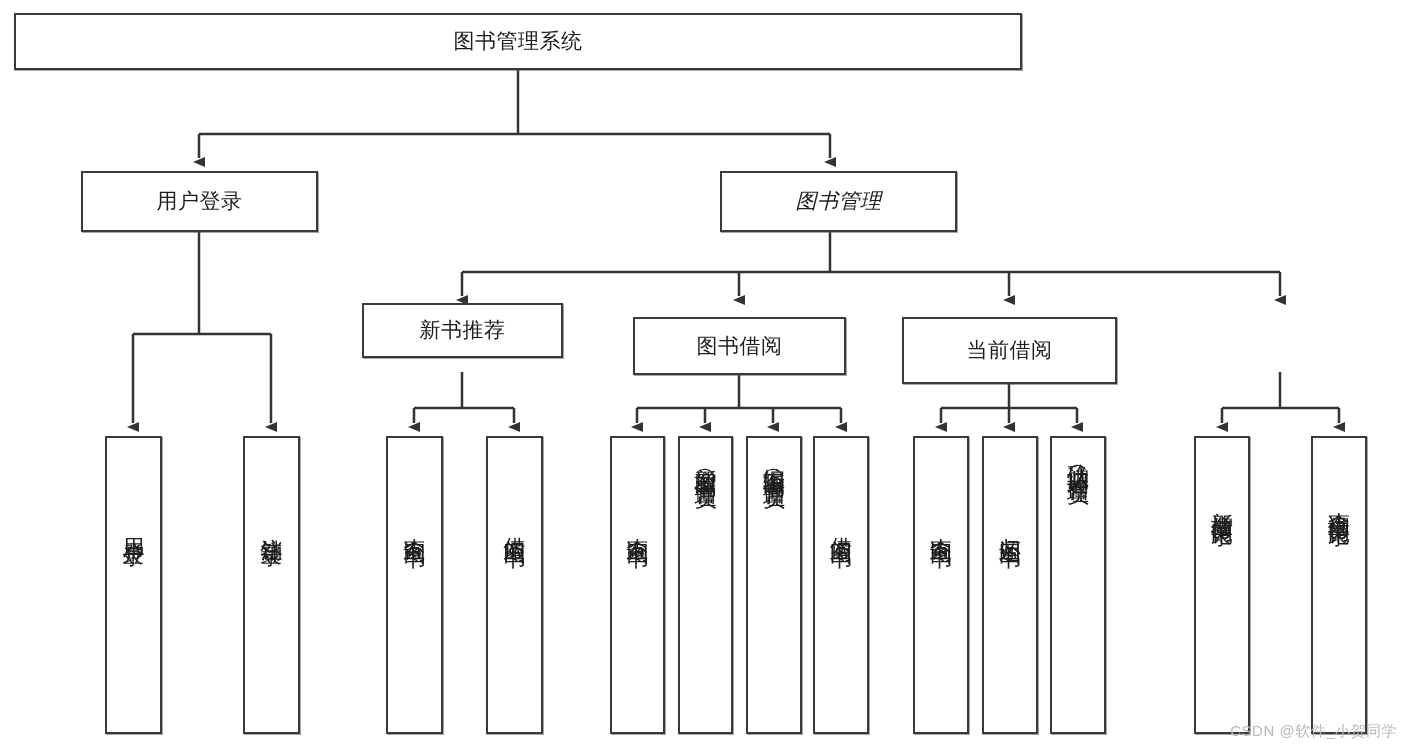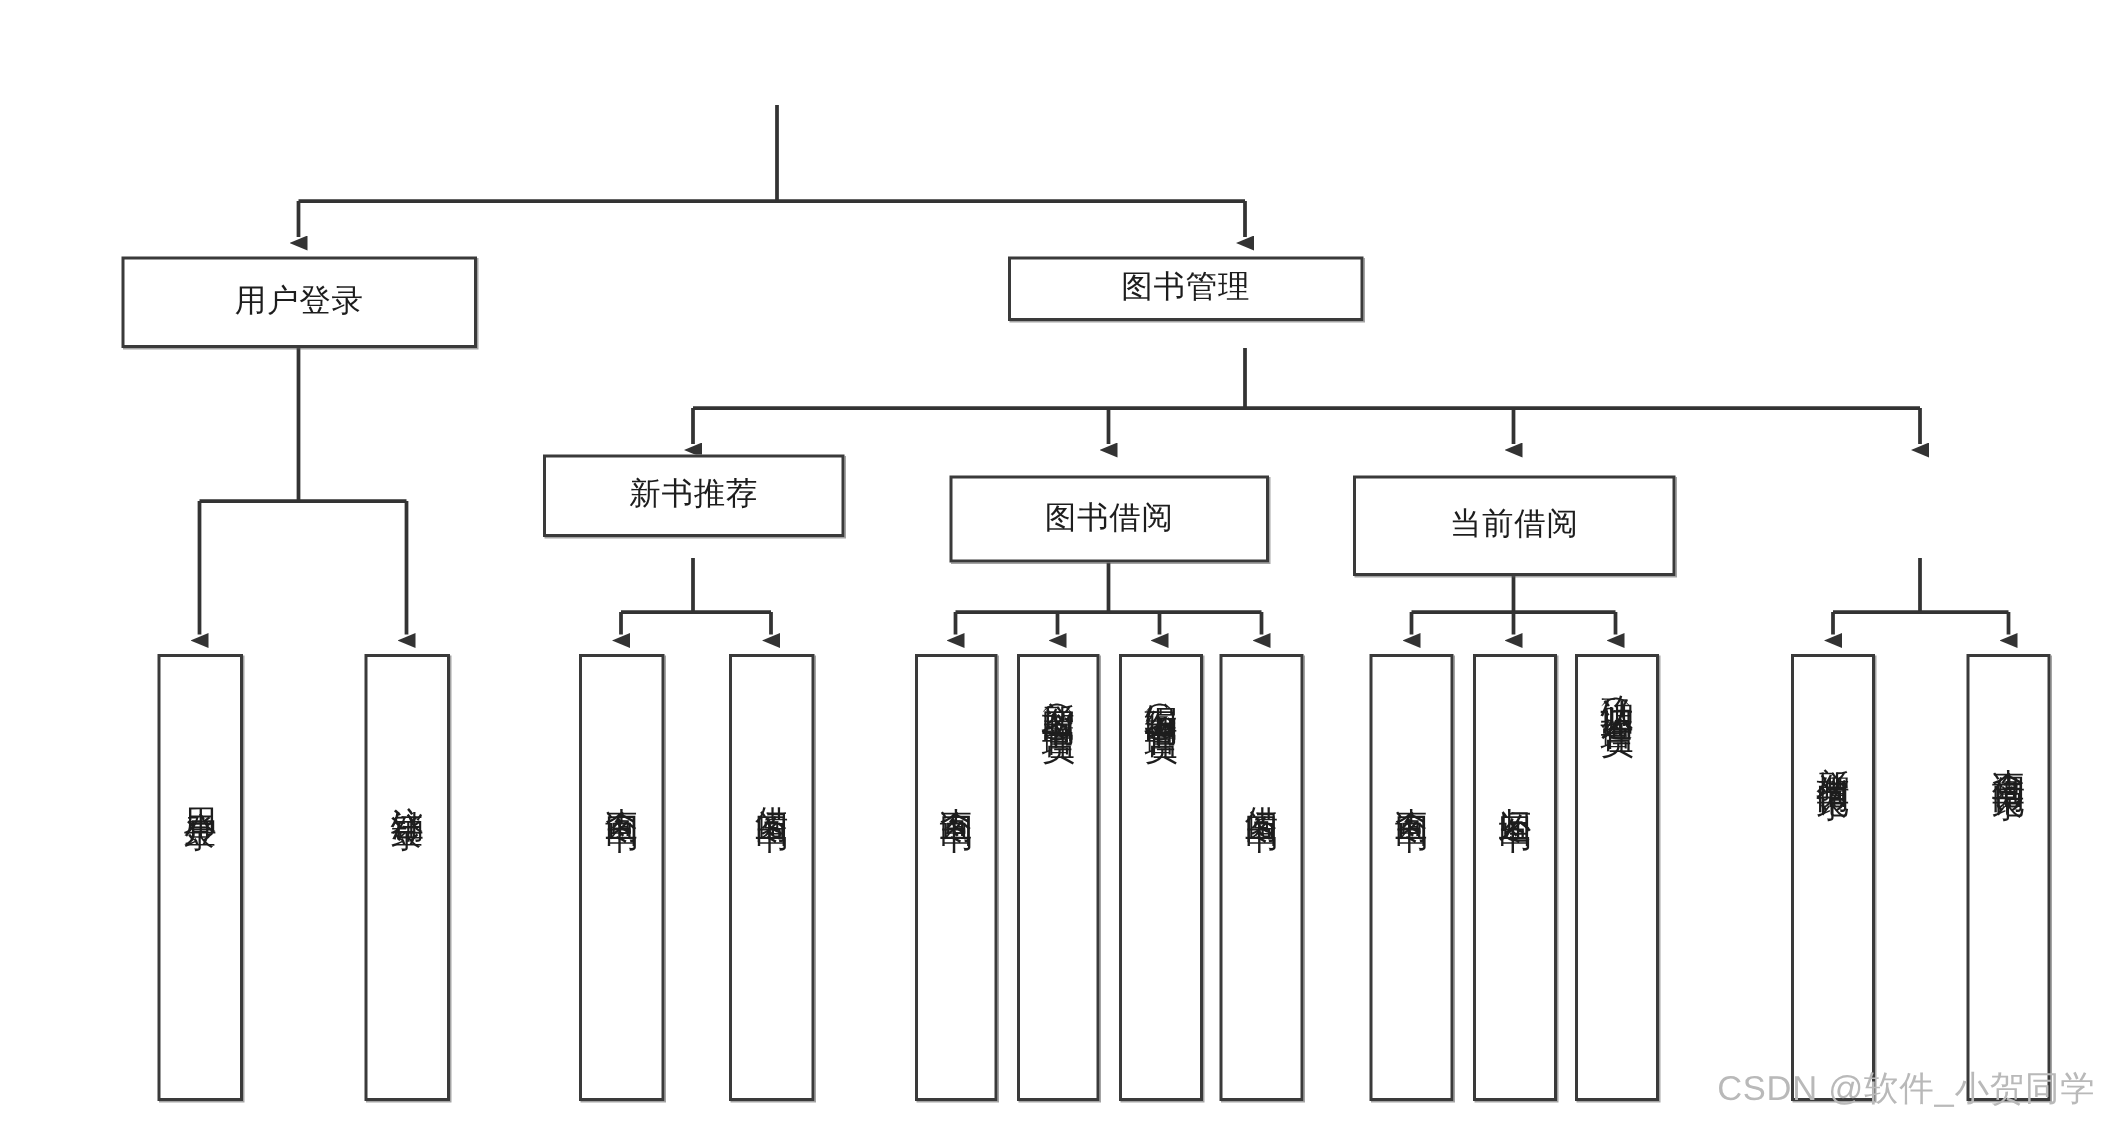--- a/index.html
+++ b/index.html
@@ -57,21 +57,21 @@
     display: block;
   }
   .node.leaf.mid .lbl   { margin-top: 82px; }
   .node.leaf.mid2 .lbl  { margin-top: 56px; }
   .node.leaf.tall .lbl  { margin-top: 12px; }
   .node.leaf.tall2 .lbl { margin-top: 8px; }
   .watermark {
     position: absolute;
     right: 8px;
     bottom: 6px;
-    font-size: 23px;
+    font-size: 15px;
     color: #b9b9b9;
     letter-spacing: 0.5px;
     white-space: nowrap;
   }
 </style>
 </head>
 <body>
 
 <div id="canvas">
 
@@ -119,25 +119,28 @@
       <path d="M1009,408 L1009,423" marker-end="url(#arrow)"></path>
       <path d="M1077,408 L1077,423" marker-end="url(#arrow)"></path>
 
       <path d="M1280,372 L1280,408"></path>
       <path d="M1222,408 L1339,408"></path>
       <path d="M1222,408 L1222,423" marker-end="url(#arrow)"></path>
       <path d="M1339,408 L1339,423" marker-end="url(#arrow)"></path>
     </g>
   </svg>
 
+  <div class="node" style="left:14px; top:13px; width:1008px; height:57px;">
+    <span class="lbl">图书管理系统</span>
+  </div>
 
   <div class="node" style="left:81px; top:171px; width:237px; height:61px;">
     <span class="lbl">用户登录</span>
   </div>
-  <div class="node" style="left:672px; top:171px; width:237px; height:43px;">
+  <div class="node" style="left:720px; top:171px; width:237px; height:61px;font-style:italic;">
     <span class="lbl">图书管理</span>
   </div>
 
   <div class="node" style="left:362px; top:303px; width:201px; height:55px;">
     <span class="lbl">新书推荐</span>
   </div>
   <div class="node" style="left:633px; top:317px; width:213px; height:58px;">
     <span class="lbl">图书借阅</span>
   </div>
   <div class="node" style="left:902px; top:317px; width:215px; height:67px;">

